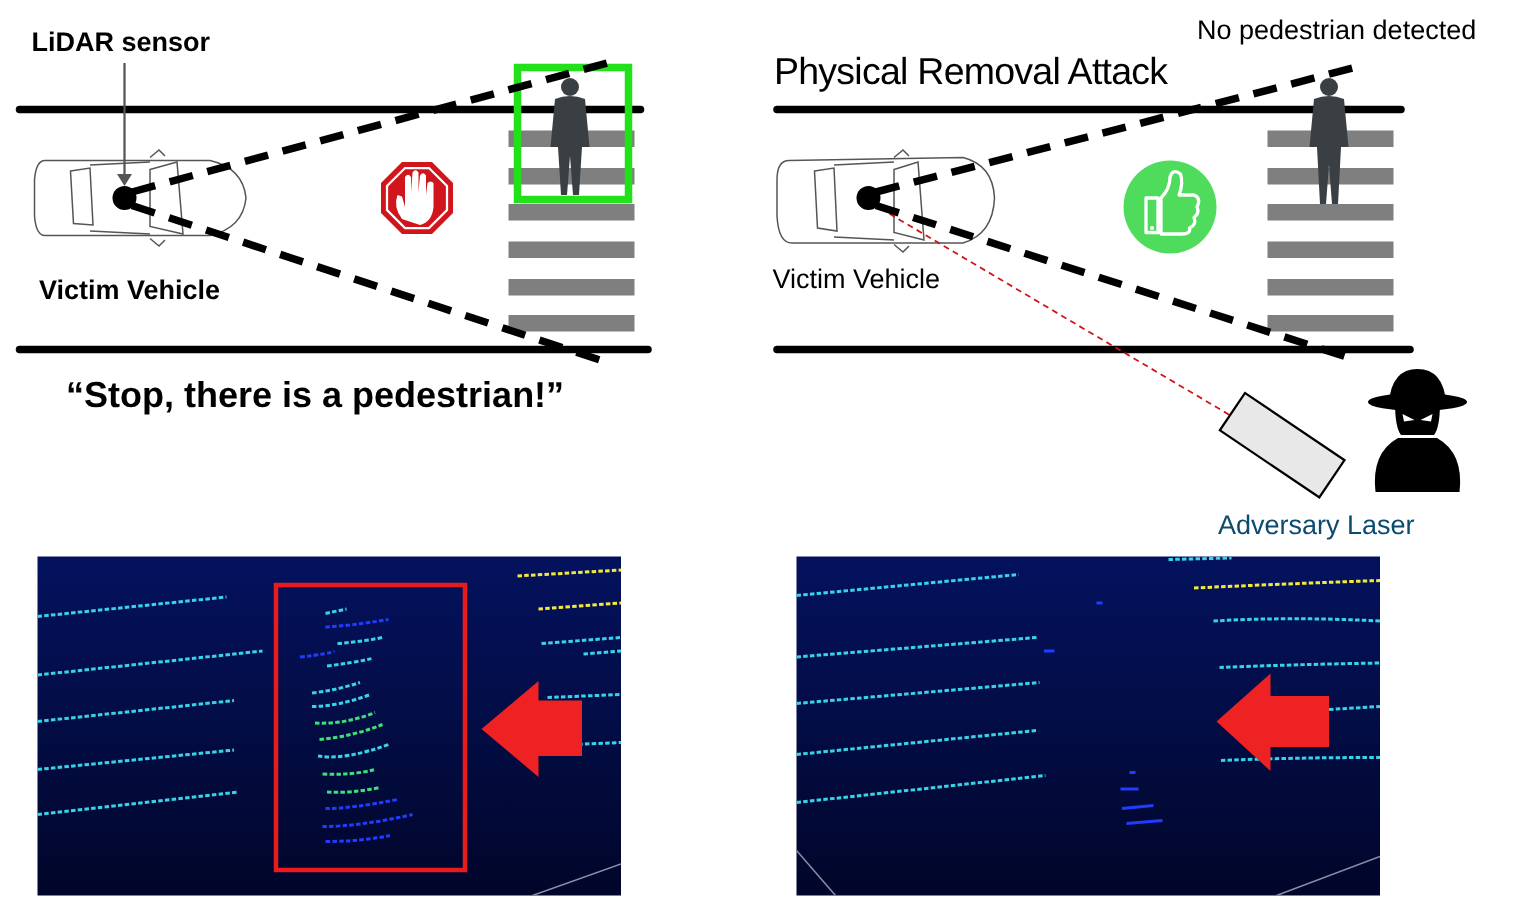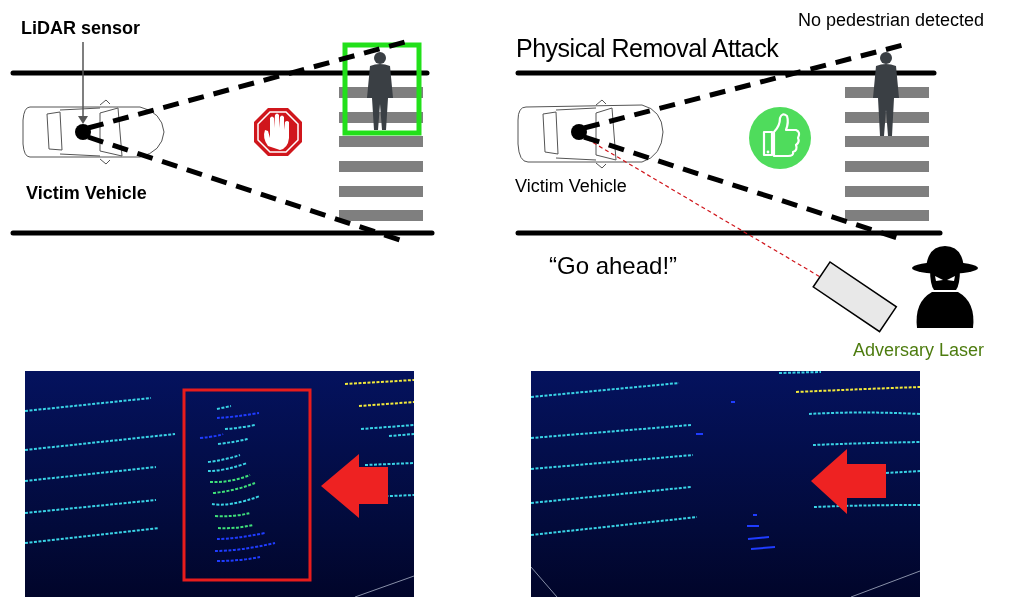--- a/index.html
+++ b/index.html
@@ -49,20 +49,21 @@
     <line x1="88" y1="137" x2="400" y2="240" stroke="#000" stroke-width="5" stroke-dasharray="16,10"></line>
 
     <g>
       <polygon points="268,108 288,108 302,122 302,142 288,156 268,156 254,142 254,122" fill="#d0161c"></polygon>
       <polygon points="270,112 286,112 298,124 298,140 286,152 270,152 258,140 258,124" fill="none" stroke="#fff" stroke-width="1.5"></polygon>
       <path d="M268 146 Q262 138 265 130 L268 131 L270 138 L270 118 Q272 115 274 118 L274 128 L275 115 Q277 112 279 115 L279 128 L280 117 Q282 114 284 117 L284 130 L285 122 Q287 120 289 122 L289 138 Q288 148 280 150 Z" fill="#fff"></path>
     </g>
   </svg>
   <div class="txt" style="left:21px;top:18px;font-size:18px;">LiDAR sensor</div>
   <div class="txt" style="left:26px;top:183px;font-size:18px;">Victim Vehicle</div>
+  <div class="txt" style="left:44px;top:250px;font-size:24px;">“Stop, there is a pedestrian!”</div>
 </div>
 
 <div class="abs" style="left:512px;top:0;width:512px;height:370px;">
   <svg width="512" height="370">
     <line x1="6" y1="73" x2="422" y2="73" stroke="#000" stroke-width="5" stroke-linecap="round"></line>
     <line x1="6" y1="233" x2="428" y2="233" stroke="#000" stroke-width="5" stroke-linecap="round"></line>
     <g fill="#7f7f7f">
       <rect x="333" y="87" width="84" height="11"></rect>
       <rect x="333" y="112" width="84" height="11"></rect>
       <rect x="333" y="136" width="84" height="11"></rect>
@@ -103,22 +104,21 @@
       <ellipse cx="433" cy="268" rx="33" ry="6"></ellipse>
       <path d="M414 268 Q416 246 433 246 Q450 246 452 268 Z"></path>
       <path d="M418 268 Q418 285 422 290 L444 290 Q448 285 448 268 Z"></path>
       <path d="M405 328 Q402 302 420 292 L446 292 Q464 302 461 328 Z"></path>
       <path d="M423 276 L431 280 L424 281 Z M443 276 L435 280 L442 281 Z" fill="#fff"></path>
     </g>
   </svg>
   <div class="txt" style="left:286px;top:10px;font-size:18px;">No pedestrian detected</div>
   <div class="txt" style="left:4px;top:34px;font-size:25px;letter-spacing:-0.5px;">Physical Removal Attack</div>
   <div class="txt" style="left:3px;top:176px;font-size:18px;">Victim Vehicle</div>
-  <div class="txt" style="left:37px;top:252px;font-size:24px;">“Go ahead!”</div>
-  <div class="txt" style="left:300px;top:340px;font-size:18px;color:#4d7c0f;margin-left:41px;">Adversary Laser</div>
+  <div class="txt" style="left:300px;top:340px;font-size:18px;color:#0c4a6e;">Adversary Laser</div>
 </div>
 
 <div class="lidar-panel" style="left:25px;top:371px;width:389px;height:226px;">
   <svg width="389" height="226">
     <g stroke="#39d3e6" stroke-width="2" stroke-dasharray="3,1.5" fill="none">
       <path d="M0 40 L126 27"></path>
       <path d="M0 79 L150 63"></path>
       <path d="M0 110 L131 96"></path>
       <path d="M0 142 L131 129"></path>
       <path d="M0 172 L134 157"></path>

